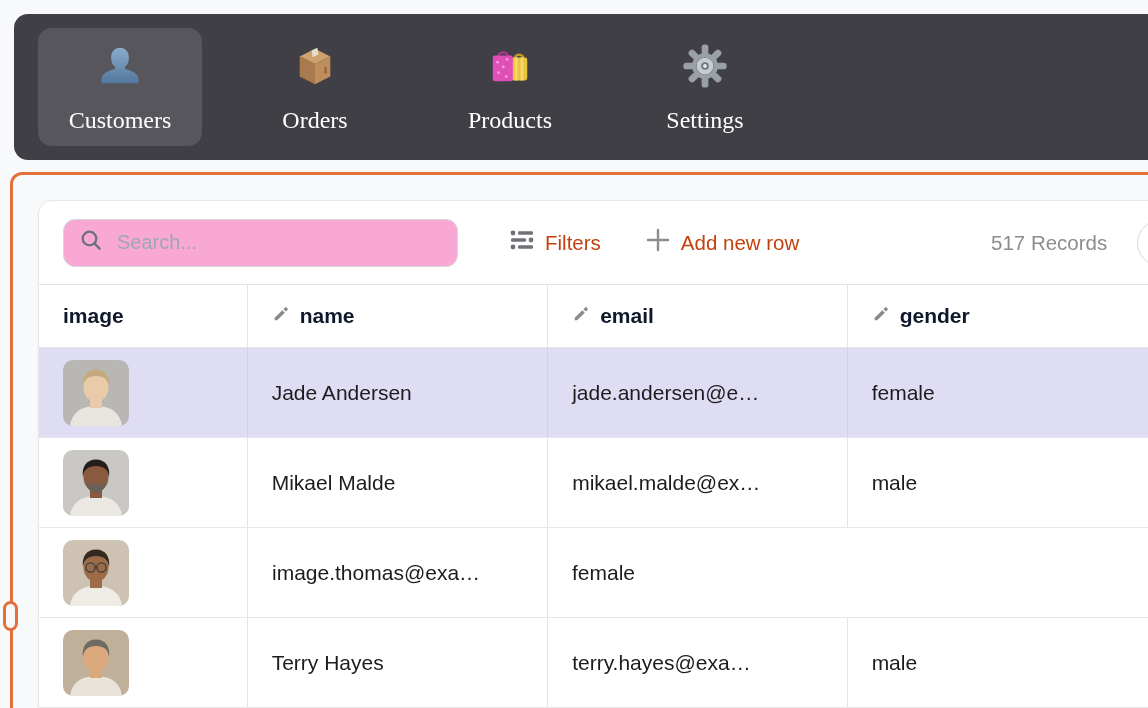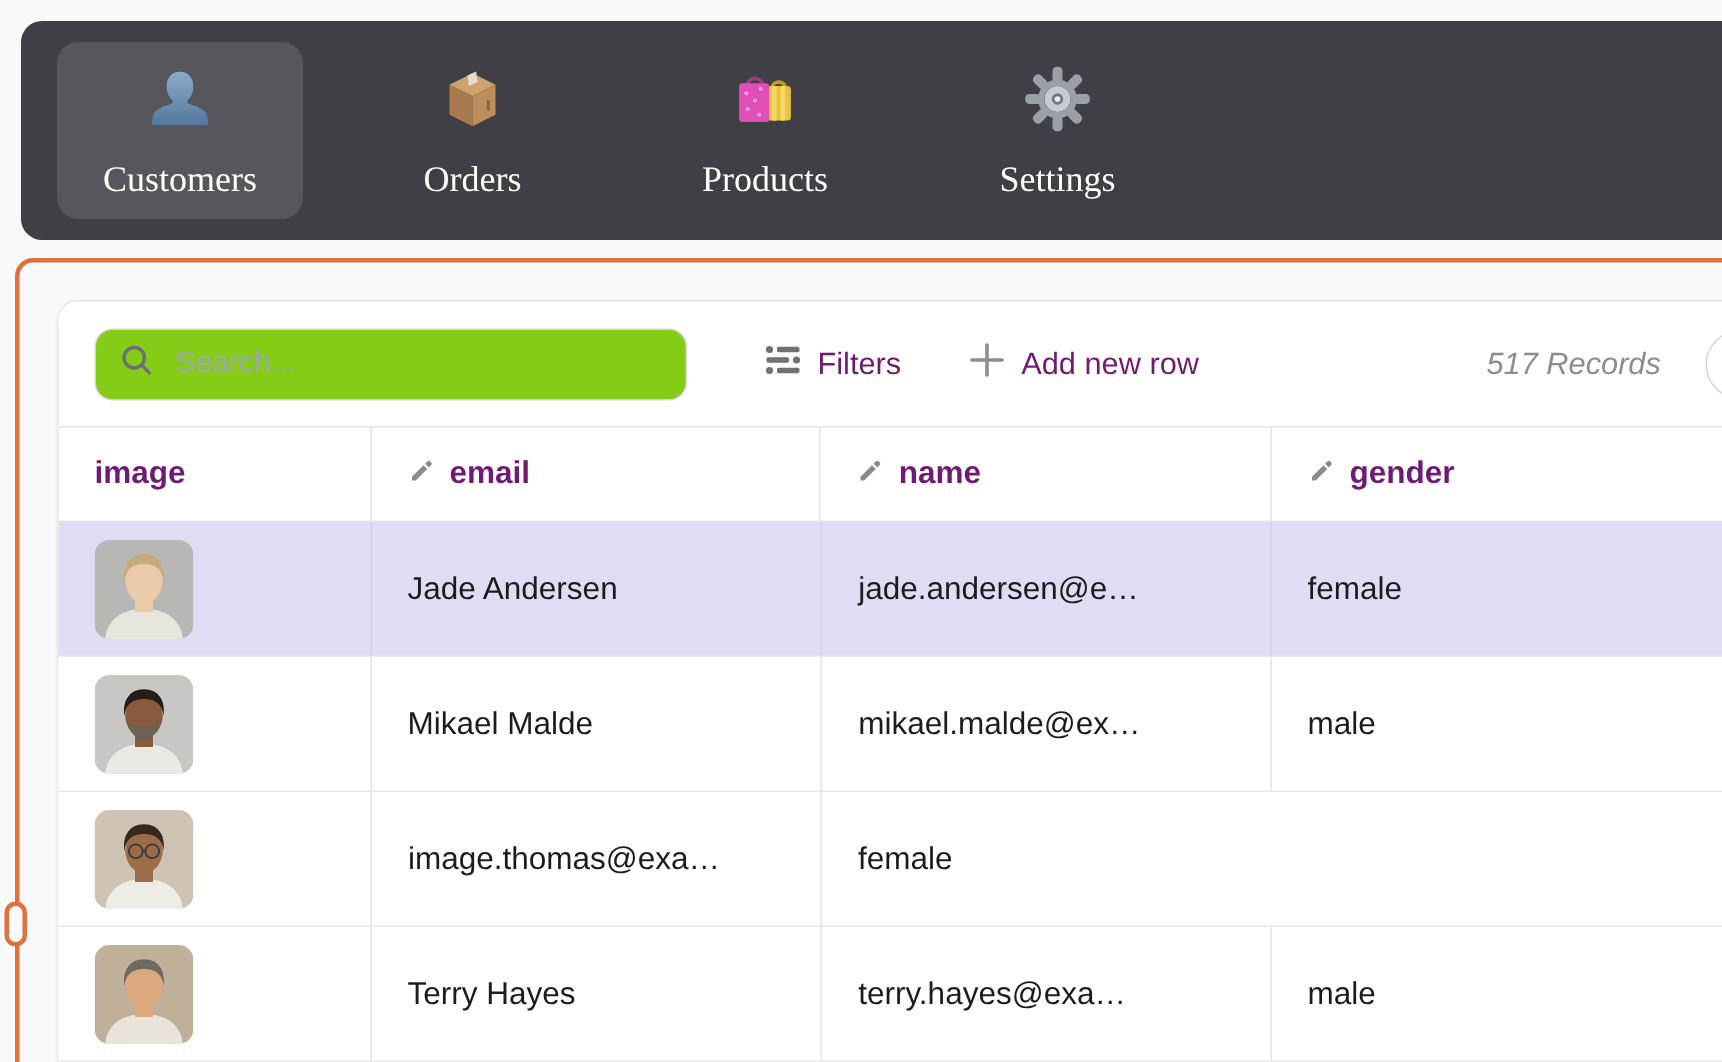--- a/index.html
+++ b/index.html
@@ -45,51 +45,51 @@
     z-index:2;
   }
   
   .toolbar{
     position:relative;height:83px;display:flex;align-items:center;
     padding-left:24px;box-sizing:border-box;
   }
   .searchbox{
     width:395px;height:48px;border:1.5px solid #d5d6db;border-radius:12px;
     display:flex;align-items:center;gap:12px;padding-left:16px;
-    box-sizing:border-box;background:#84cc16;
+    box-sizing:border-box;background:#f9a8d4;
   }
   .searchbox input{
     border:none;outline:none;font-size:20px;color:#3c4250;width:300px;
     font-family:inherit;background:transparent;
   }
   .searchbox input::placeholder{color:#9fa6b2;}
   .tbtn{
-    display:flex;align-items:center;gap:10px;color:#701a75;
+    display:flex;align-items:center;gap:10px;color:#c2410c;
     font-size:20.5px;cursor:pointer;white-space:nowrap;
   }
   .tbtn.filters{margin-left:52px;}
   .tbtn.addrow{margin-left:44px;}
   .records{
     position:absolute;left:952px;top:0;height:83px;display:flex;
-    align-items:center;color:#8c8c91;font-size:20.5px;white-space:nowrap;font-style:italic;
+    align-items:center;color:#8c8c91;font-size:20.5px;white-space:nowrap;
   }
   .pillbtn{
     position:absolute;left:1098px;top:19px;width:78px;height:46px;
     border:1.5px solid #d5d6db;border-radius:23px;background:#fff;
     box-sizing:border-box;cursor:pointer;
   }
   
   .thead{
     display:flex;height:64px;border-top:1px solid #e4e4e7;
     border-bottom:1px solid #e4e4e7;box-sizing:border-box;
   }
   .th{
     display:flex;align-items:center;gap:9px;padding-left:24px;
     box-sizing:border-box;border-right:1px solid #e4e4e7;
-    font-weight:bold;font-size:21px;color:#701a75;cursor:pointer;
+    font-weight:bold;font-size:21px;color:#0f172a;cursor:pointer;
   }
   .trow{
     display:flex;height:90px;border-bottom:1px solid #e7e7ea;
     box-sizing:border-box;background:#fff;
   }
   .trow.selected{background:#dfddf3;}
   .td{
     display:flex;align-items:center;padding-left:24px;
     box-sizing:border-box;border-right:1px solid #e4e4e7;
     font-size:21px;color:#1c1c1e;cursor:pointer;overflow:hidden;
@@ -201,33 +201,33 @@
       <span>Add new row</span>
     </div>
     <div class="records">517 Records</div>
     <div class="pillbtn"></div>
   </div>
 
   <div class="thead">
       <div class="th c0">
         <span>image</span>
       </div>
+      <div class="th c1">
+        <span><svg width="19" height="19" viewBox="0 0 20 20">
+            <path d="M2.8 14.6V17.2h2.6l8.1-8.1-2.6-2.6z" fill="#8a8a8e"></path>
+            <path d="M12 5.4l2.6 2.6 1.7-1.7c.5-.5.5-1.2 0-1.7l-.9-.9c-.5-.5-1.2-.5-1.7 0z" fill="#8a8a8e"></path>
+          </svg></span>
+        <span>name</span>
+      </div>
       <div class="th c2">
         <span><svg width="19" height="19" viewBox="0 0 20 20">
             <path d="M2.8 14.6V17.2h2.6l8.1-8.1-2.6-2.6z" fill="#8a8a8e"></path>
             <path d="M12 5.4l2.6 2.6 1.7-1.7c.5-.5.5-1.2 0-1.7l-.9-.9c-.5-.5-1.2-.5-1.7 0z" fill="#8a8a8e"></path>
           </svg></span>
         <span>email</span>
-      </div>
-      <div class="th c1">
-        <span><svg width="19" height="19" viewBox="0 0 20 20">
-            <path d="M2.8 14.6V17.2h2.6l8.1-8.1-2.6-2.6z" fill="#8a8a8e"></path>
-            <path d="M12 5.4l2.6 2.6 1.7-1.7c.5-.5.5-1.2 0-1.7l-.9-.9c-.5-.5-1.2-.5-1.7 0z" fill="#8a8a8e"></path>
-          </svg></span>
-        <span>name</span>
       </div>
       <div class="th c3">
         <span><svg width="19" height="19" viewBox="0 0 20 20">
             <path d="M2.8 14.6V17.2h2.6l8.1-8.1-2.6-2.6z" fill="#8a8a8e"></path>
             <path d="M12 5.4l2.6 2.6 1.7-1.7c.5-.5.5-1.2 0-1.7l-.9-.9c-.5-.5-1.2-.5-1.7 0z" fill="#8a8a8e"></path>
           </svg></span>
         <span>gender</span>
       </div>
     </div>
   <div id="tbody">

